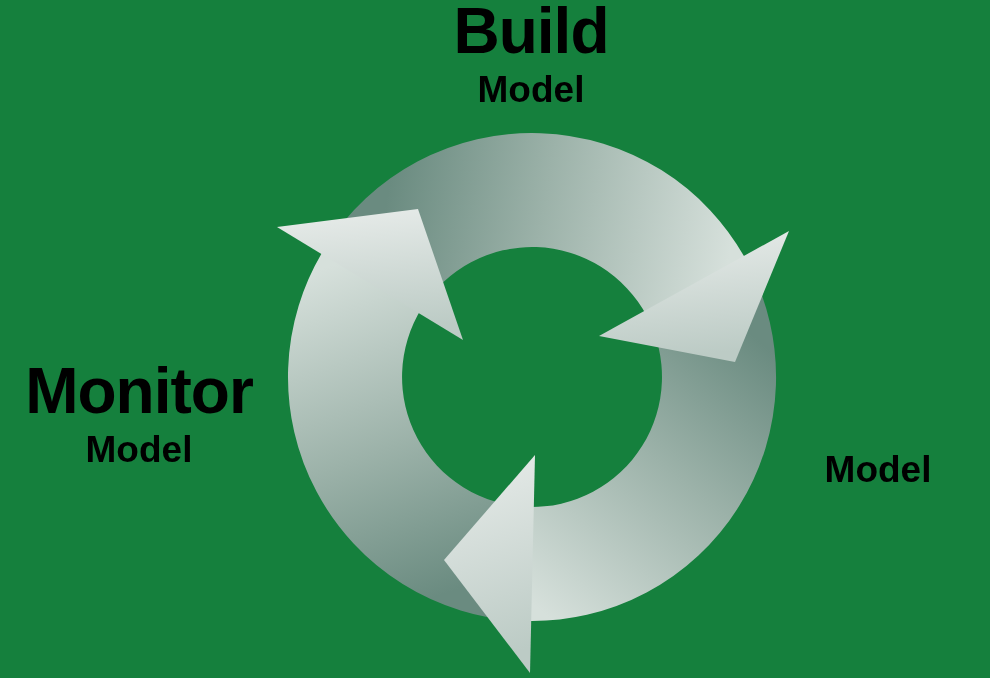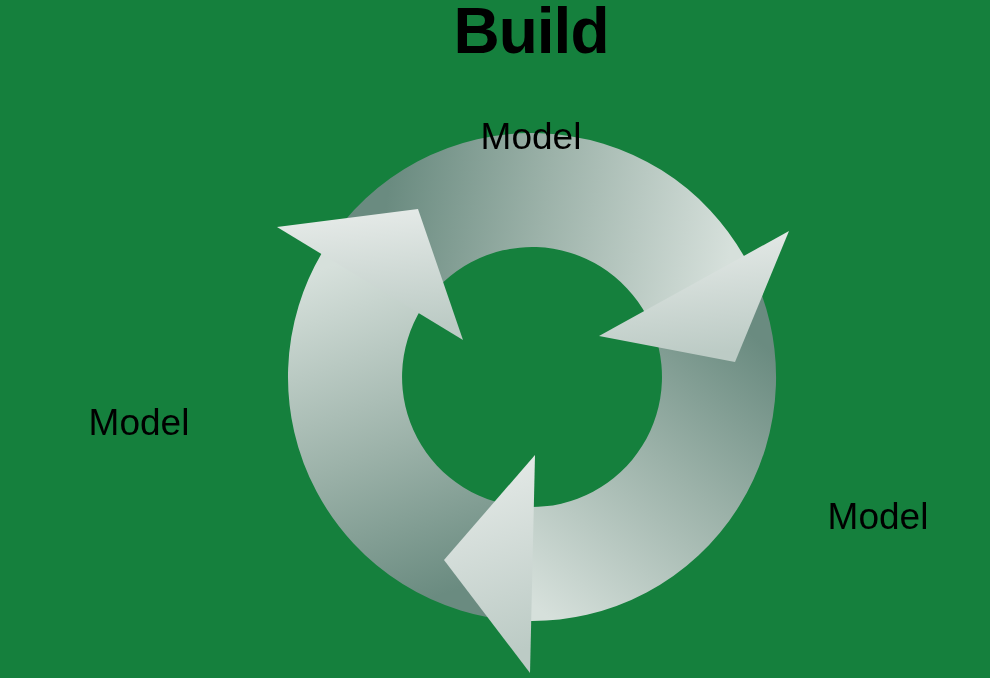--- a/index.html
+++ b/index.html
@@ -27,24 +27,23 @@
     white-space: nowrap;
     color: #000000;
   }
   .stage-label .big {
     font-weight: bold;
     font-size: 64px;
     line-height: 74px;
     letter-spacing: -1px;
   }
   .stage-label .small {
-    font-weight: normal;
+    font-weight: bold;
     font-size: 37px;
     line-height: 44px;
-    margin-top: 47px;
   }
   #label-build   { left: 531px; top: -6px; }
   #label-deploy  { left: 878px; top: 448px; }
   #label-maintain{ left: 139px; top: 354px; }
 </style>
 </head>
 <body>
 
 <div id="canvas">
 
@@ -83,16 +82,17 @@
   <div class="stage-label" id="label-build">
     <div class="big">Build</div>
     <div class="small">Model</div>
   </div>
 
   <div class="stage-label" id="label-deploy">
     <div class="small">Model</div>
   </div>
 
   <div class="stage-label" id="label-maintain">
+    <div class="big">Monitor</div>
     <div class="small">Model</div>
   </div>
 
 </div>
 
 </body></html>

